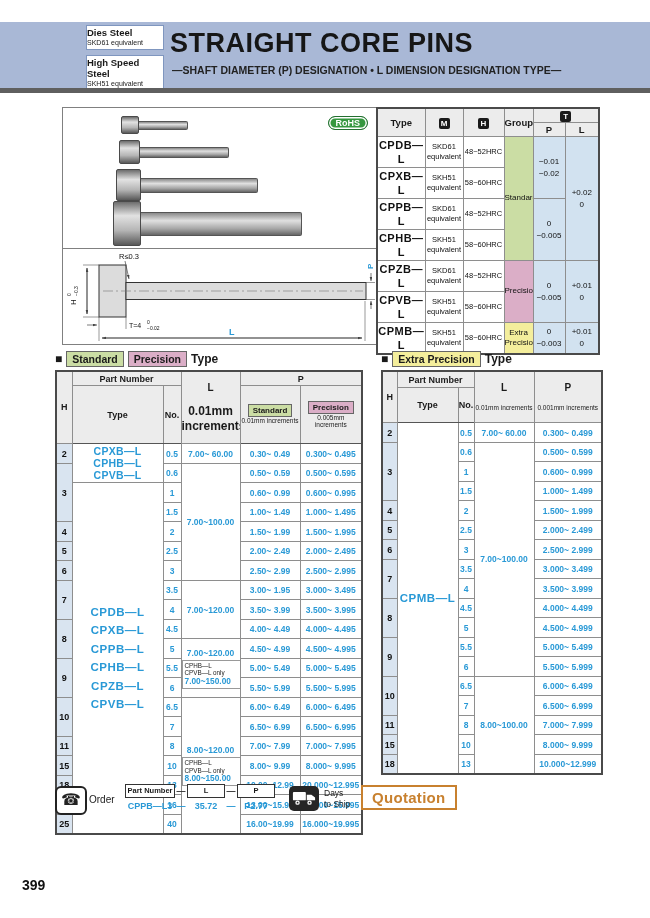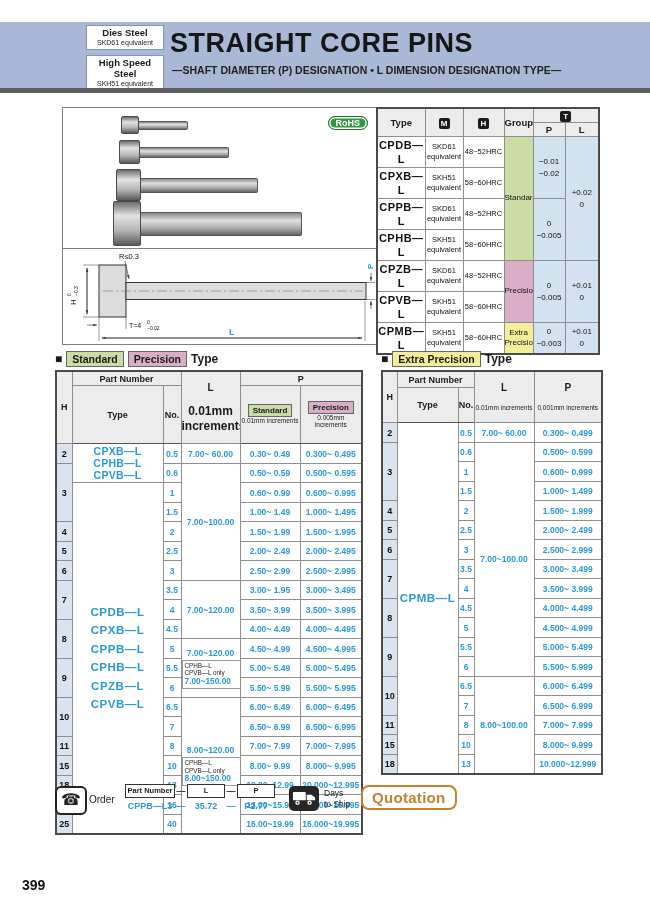--- a/index.html
+++ b/index.html
@@ -1,21 +1,21 @@
 <!DOCTYPE html>
 <html><head>
 <meta charset="utf-8">
 <style>
   html,body{margin:0;padding:0;background:#fff;}
   .page{position:relative;width:650px;height:918px;background:#fff;overflow:hidden;
         font-family:"Liberation Sans",sans-serif;color:#1a1a1a;}
   
   .band{position:absolute;left:0;top:22px;width:650px;height:66px;background:#a9b8d6;}
   .mat-box{position:absolute;left:86px;width:76px;background:#fff;border:1px solid #7f96bf;
-           text-align:center;line-height:1.15;}
+           line-height:1.15;}
   .mat-box .m1{font-weight:bold;font-size:9.5px;padding-top:2px;}
   .mat-box .m2{font-size:7px;padding-bottom:2px;}
   .title{position:absolute;left:170px;top:6px;font-size:27px;font-weight:bold;letter-spacing:0.5px;color:#161616;}
   .subtitle{position:absolute;left:172px;top:42px;font-size:10.5px;font-weight:bold;color:#222;}
   .rule{position:absolute;left:0;top:88px;width:650px;height:5px;background:#5f5f5f;}
   
   .pinpanel{position:absolute;left:62px;top:107px;width:313px;height:236px;border:1px solid #808080;background:#fff;}
   .pins{position:relative;width:100%;height:140px;border-bottom:1px solid #808080;}
   .pin{position:absolute;display:flex;align-items:center;}
   .pin .head{background:linear-gradient(#6d6d6d,#e2e2e2 32%,#b5b5b5 66%,#585858);border:1px solid #4a4a4a;border-radius:2px;}
@@ -62,21 +62,21 @@
   .ord-label{position:absolute;left:89px;top:794px;font-size:10px;font-weight:normal;}
   .order-pn{position:absolute;left:126px;top:784px;display:grid;
             grid-template-columns:48px 14px 36px 14px 36px;row-gap:3px;align-items:center;justify-items:center;}
   .pn-box{border:1px solid #333;background:#fff;font-size:7.5px;font-weight:bold;line-height:12px;height:12px;
           width:100%;text-align:center;}
   .pn-dash{font-size:9px;font-weight:bold;color:#333;}
   .pn-val{font-size:9px;font-weight:bold;color:#2999d6;white-space:nowrap;}
   .truck-icon{position:absolute;left:289px;top:786px;width:30px;height:25px;background:#262626;border-radius:5px;
               display:flex;align-items:center;justify-content:center;}
   .days-label{position:absolute;left:324px;top:788px;font-size:8.5px;font-weight:normal;white-space:pre-line;line-height:1.25;}
-  .quote{position:absolute;left:361px;top:785px;border:2.5px solid #c8812f;border-radius:8px;color:#c8812f;
+  .quote{position:absolute;left:361px;top:785px;border:2.5px solid #c8812f;border-radius:0;color:#c8812f;
          font-size:15px;font-weight:bold;padding:2px 9px;letter-spacing:0.3px;background:#fff;}
   .pageno{position:absolute;left:22px;top:877px;font-size:14px;font-weight:bold;color:#111;}
   svg text{font-family:"Liberation Sans",sans-serif;}
 </style>
 </head>
 <body>
 
 <div class="page">
 
   <div class="band">

